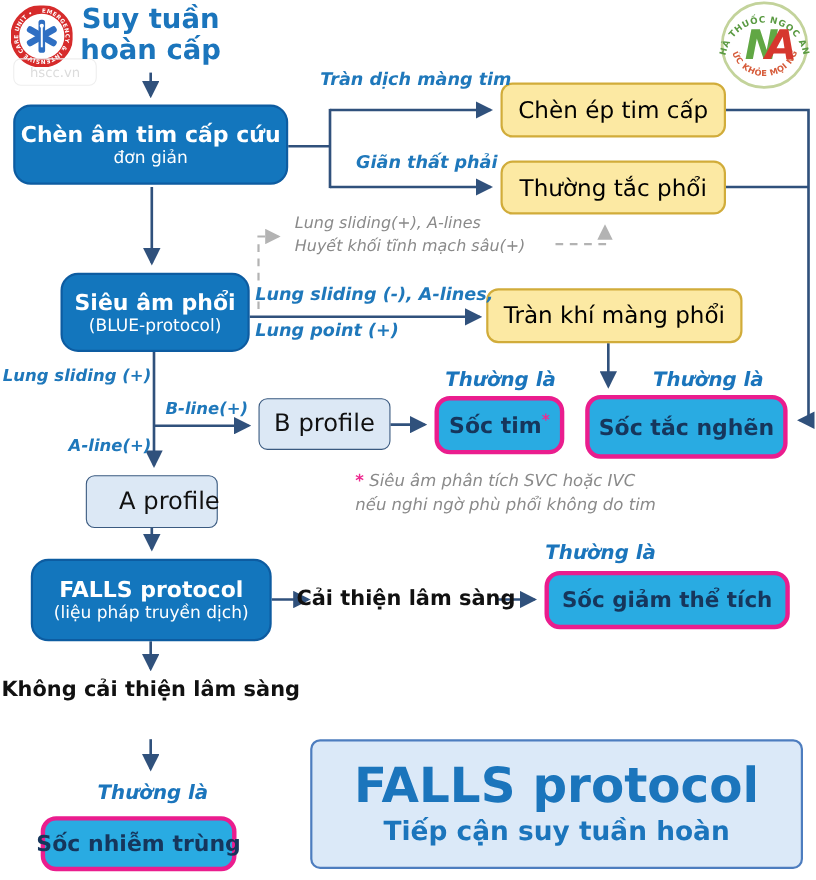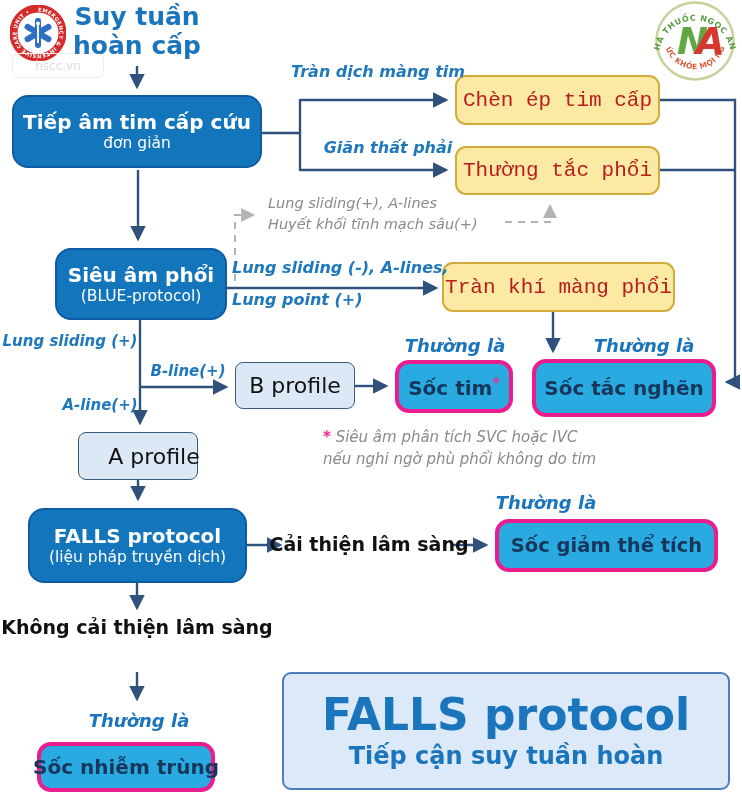--- a/index.html
+++ b/index.html
@@ -6,34 +6,34 @@
   .stage{
     position:relative;width:742px;height:800px;background:#ffffff;overflow:hidden;
     font-family:"DejaVu Sans","Liberation Sans",sans-serif;
   }
   .stage *{box-sizing:border-box;}
   svg.connectors{position:absolute;inset:0;z-index:1;}
   .node{position:absolute;z-index:2;display:flex;flex-direction:column;align-items:center;justify-content:center;text-align:center;}
   .blue-box{background:#1376bd;border:2px solid #0d5ca1;border-radius:16px;color:#fff;}
   .blue-box .l1{font-weight:bold;font-size:20px;line-height:1.2;white-space:nowrap;}
   .blue-box .l2{font-size:15.5px;line-height:1.2;white-space:nowrap;}
-  .yellow-box{background:#fce9a3;border:2px solid #d1ac3a;border-radius:11px;color:#b91c1c;font-size:21px;white-space:nowrap;font-family:Liberation Mono, monospace;}
+  .yellow-box{background:#fce9a3;border:2px solid #d1ac3a;border-radius:11px;color:#000000;font-size:21px;white-space:nowrap;}
   .light-box{background:#dce8f5;border:1.5px solid #3a5a80;border-radius:8px;color:#111;font-size:22px;white-space:nowrap;}
   .cyan-box{background:#29abe2;border:4px solid #ea1d8e;border-radius:14px;color:#16365c;font-weight:bold;font-size:20px;white-space:nowrap;}
   .cyan-box sup{color:#ee2a90;font-size:14px;font-weight:bold;}
   .lbl{position:absolute;z-index:3;white-space:nowrap;}
   .lbl-blue{color:#1f78bb;font-style:italic;font-weight:600;font-size:16px;}
   .lbl-blue-sm{color:#1f78bb;font-style:italic;font-weight:600;font-size:15px;}
   .lbl-gray{color:#8a8a8a;font-style:italic;font-size:14.5px;line-height:21px;}
   .usually{color:#1b75bc;font-style:italic;font-weight:bold;font-size:18px;}
   .black-bold{color:#111;font-weight:bold;font-size:19px;}
   .center{transform:translateX(-50%);text-align:center;}
   .footnote{position:absolute;z-index:3;color:#8a8a8a;font-style:italic;font-size:15px;line-height:22px;white-space:nowrap;}
   .footnote .star{color:#ee2a90;font-weight:bold;font-style:normal;}
-  .watermark{position:absolute;left:12px;top:53px;width:92px;height:25px;z-index:2;
+  .watermark{position:absolute;left:12px;top:53px;width:76px;height:25px;z-index:2;
     border:1px solid #eeeeee;border-radius:7px;color:#dcdcdc;font-size:12px;
     display:flex;align-items:center;justify-content:center;}
   .footer-box{background:#dbe9f8;border:2px solid #4d7dbf;border-radius:9px;color:#1b75bc;}
   .footer-box .t1{font-weight:bold;font-size:44px;line-height:1.15;white-space:nowrap;}
   .footer-box .t2{font-weight:bold;font-size:24px;line-height:1.3;white-space:nowrap;}
   .title{position:absolute;left:137px;top:3px;transform:translateX(-50%);z-index:2;
     color:#1b75bc;font-weight:bold;font-size:25px;line-height:1.15;text-align:center;white-space:nowrap;}
   .logo{position:absolute;z-index:2;}
 </style>
 </head>
@@ -110,21 +110,21 @@
     <text x="27" y="54" font-size="37" font-weight="bold" font-style="italic" fill="#61a744">N</text>
     <text x="46" y="54" font-size="37" font-weight="bold" font-style="italic" fill="#d6372e">A</text>
   </svg>
 
   <div class="title">
     <div>Suy tuần</div>
     <div>hoàn cấp</div>
   </div>
 
   <div class="node blue-box" style="left:12px;top:95px;width:250px;height:73px;">
-    <div class="l1">Tiếp âm tim cấp cứu</div>
+    <div class="l1">Chèn âm tim cấp cứu</div>
     <div class="l2">đơn giản</div>
   </div>
 
   <div class="node yellow-box" style="left:455px;top:75px;width:205px;height:50px;">
     <div>Chèn ép tim cấp</div>
   </div>
 
   <div class="node yellow-box" style="left:455px;top:146px;width:205px;height:49px;">
     <div>Thường tắc phổi</div>
   </div>

